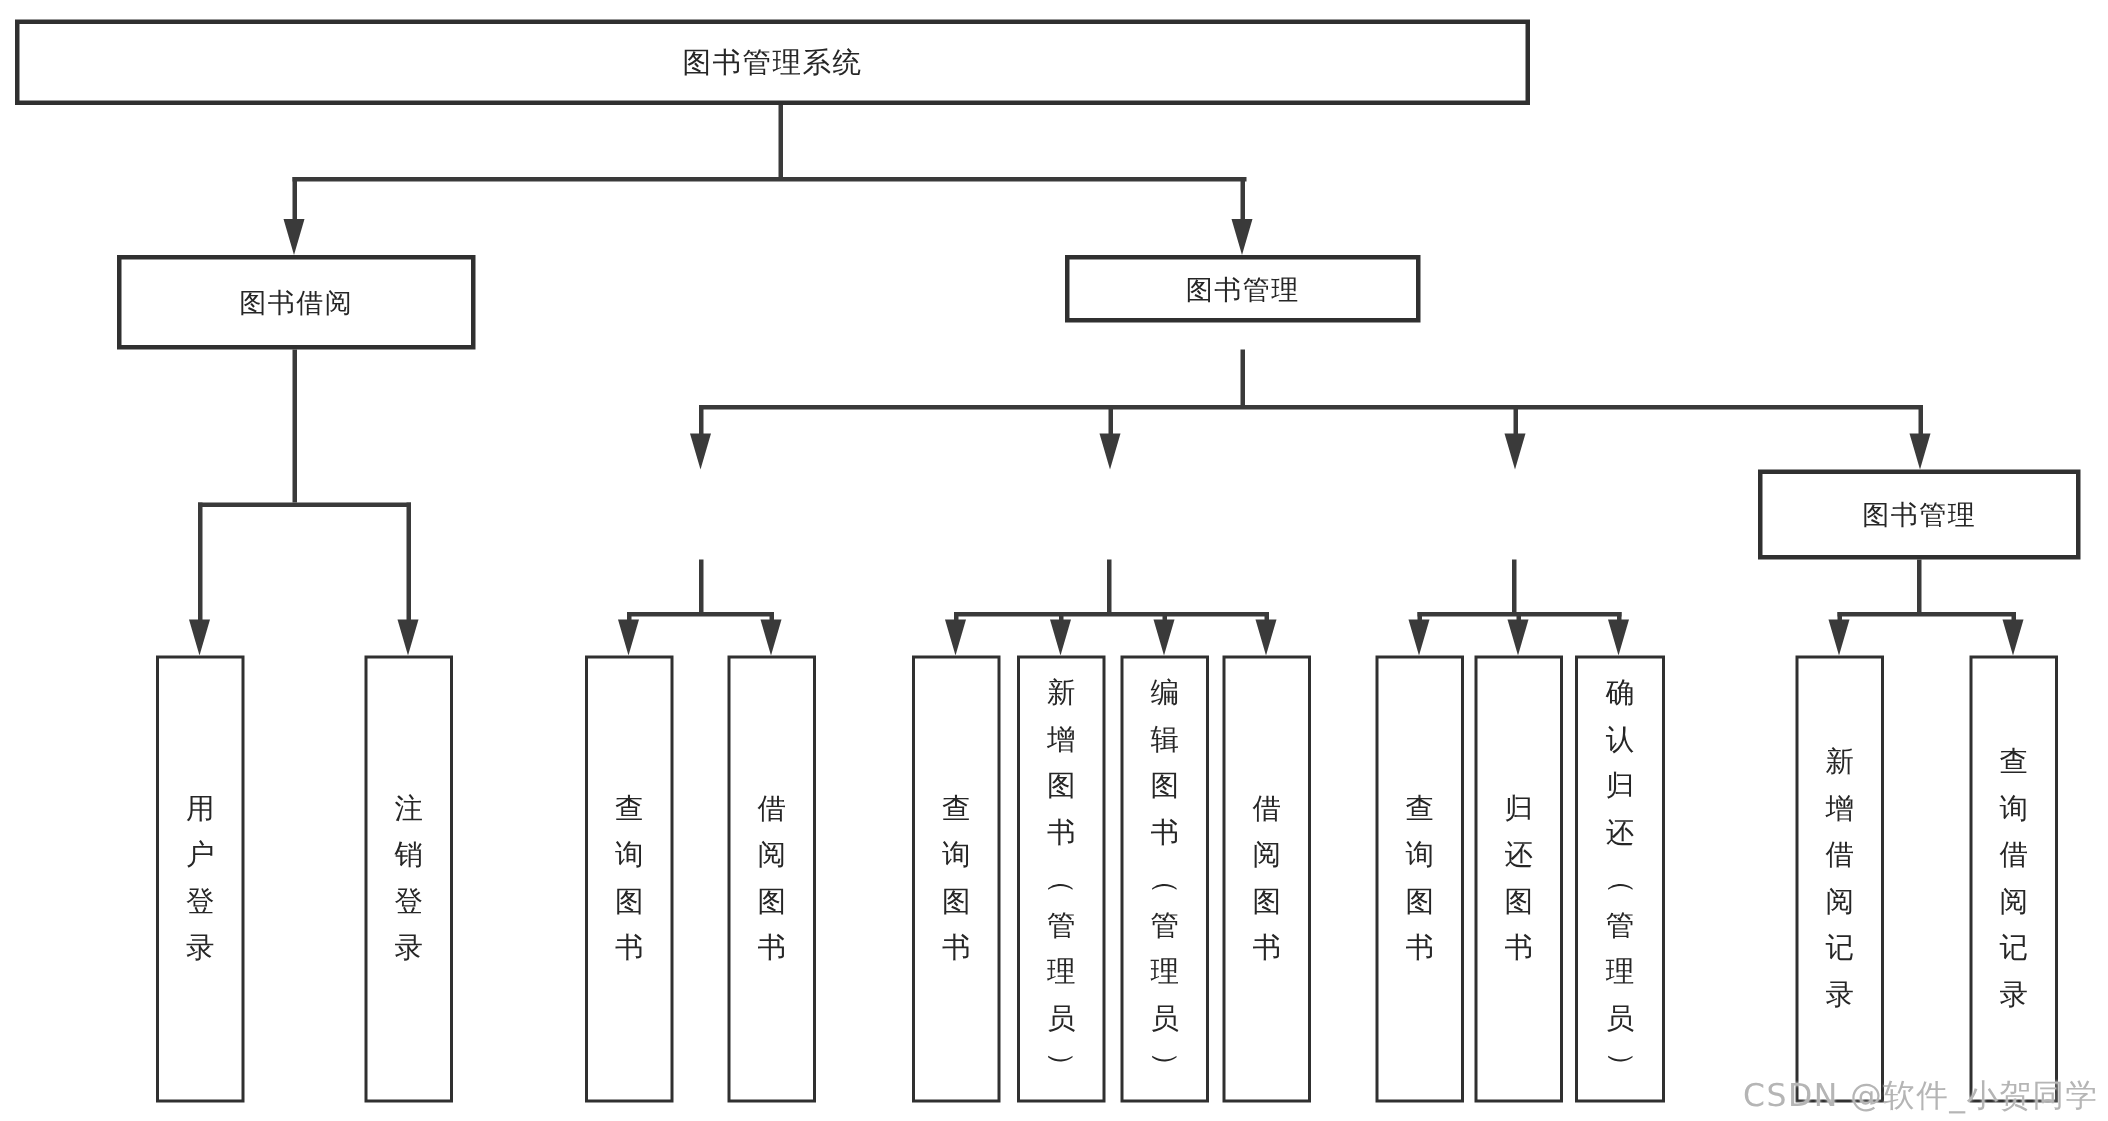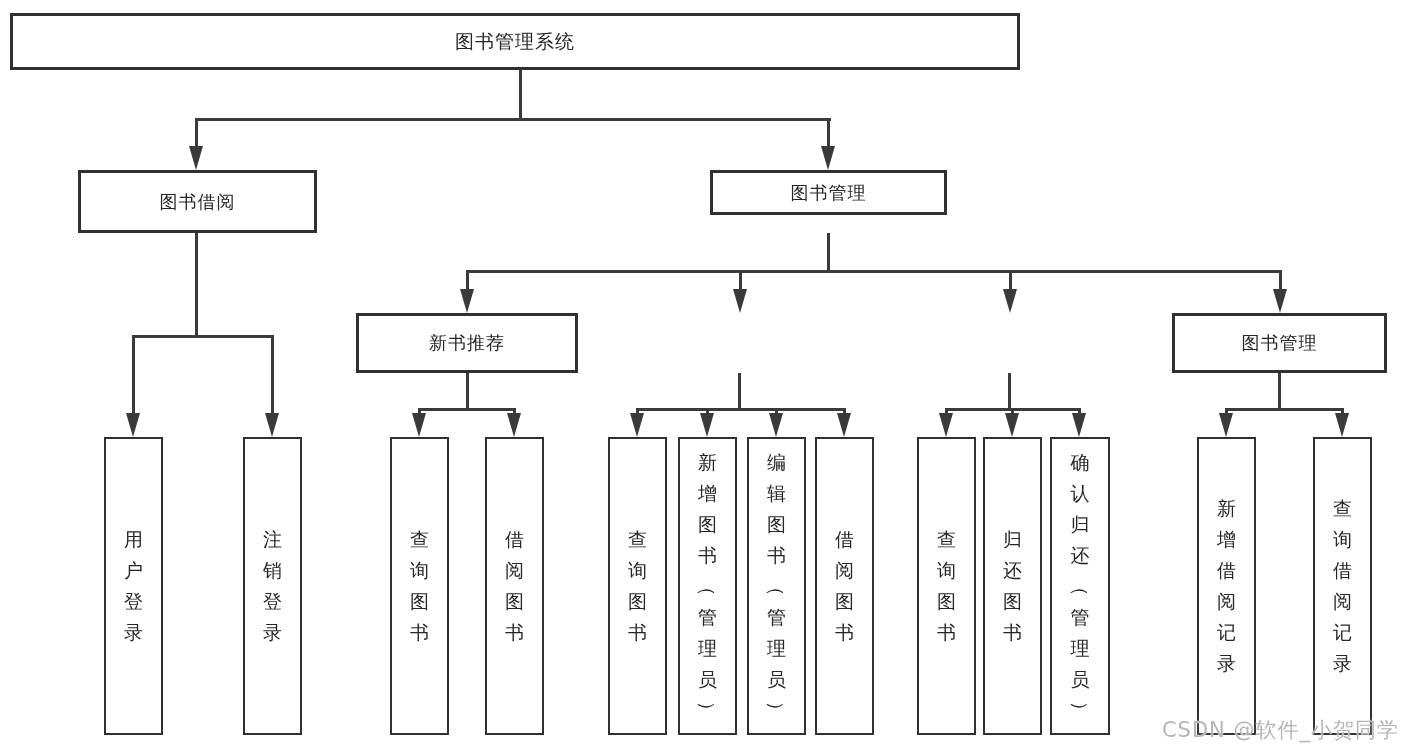--- a/index.html
+++ b/index.html
@@ -86,21 +86,20 @@
   <div class="hline" style="left:466px;top:270px;width:814px;"></div>
   <div class="vline" style="left:466px;top:270px;height:21px;"></div>
   <div class="arrow" style="left:460px;top:289px;"></div>
   <div class="vline" style="left:739px;top:270px;height:21px;"></div>
   <div class="arrow" style="left:733px;top:289px;"></div>
   <div class="vline" style="left:1009px;top:270px;height:21px;"></div>
   <div class="arrow" style="left:1003px;top:289px;"></div>
   <div class="vline" style="left:1279px;top:270px;height:21px;"></div>
   <div class="arrow" style="left:1273px;top:289px;"></div>
 
-  <div class="node" style="left:356px;top:313px;width:222px;height:60px;">新书推荐</div>
   <div class="node" style="left:1172px;top:313px;width:215px;height:60px;">图书管理</div>
 
   <div class="vline" style="left:466px;top:373px;height:35px;"></div>
   <div class="hline" style="left:418px;top:408px;width:98px;"></div>
   <div class="vline" style="left:418px;top:408px;height:7px;"></div>
   <div class="arrow" style="left:412px;top:413px;"></div>
   <div class="vline" style="left:513px;top:408px;height:7px;"></div>
   <div class="arrow" style="left:507px;top:413px;"></div>
 
   <div class="vline" style="left:738px;top:373px;height:35px;"></div>

